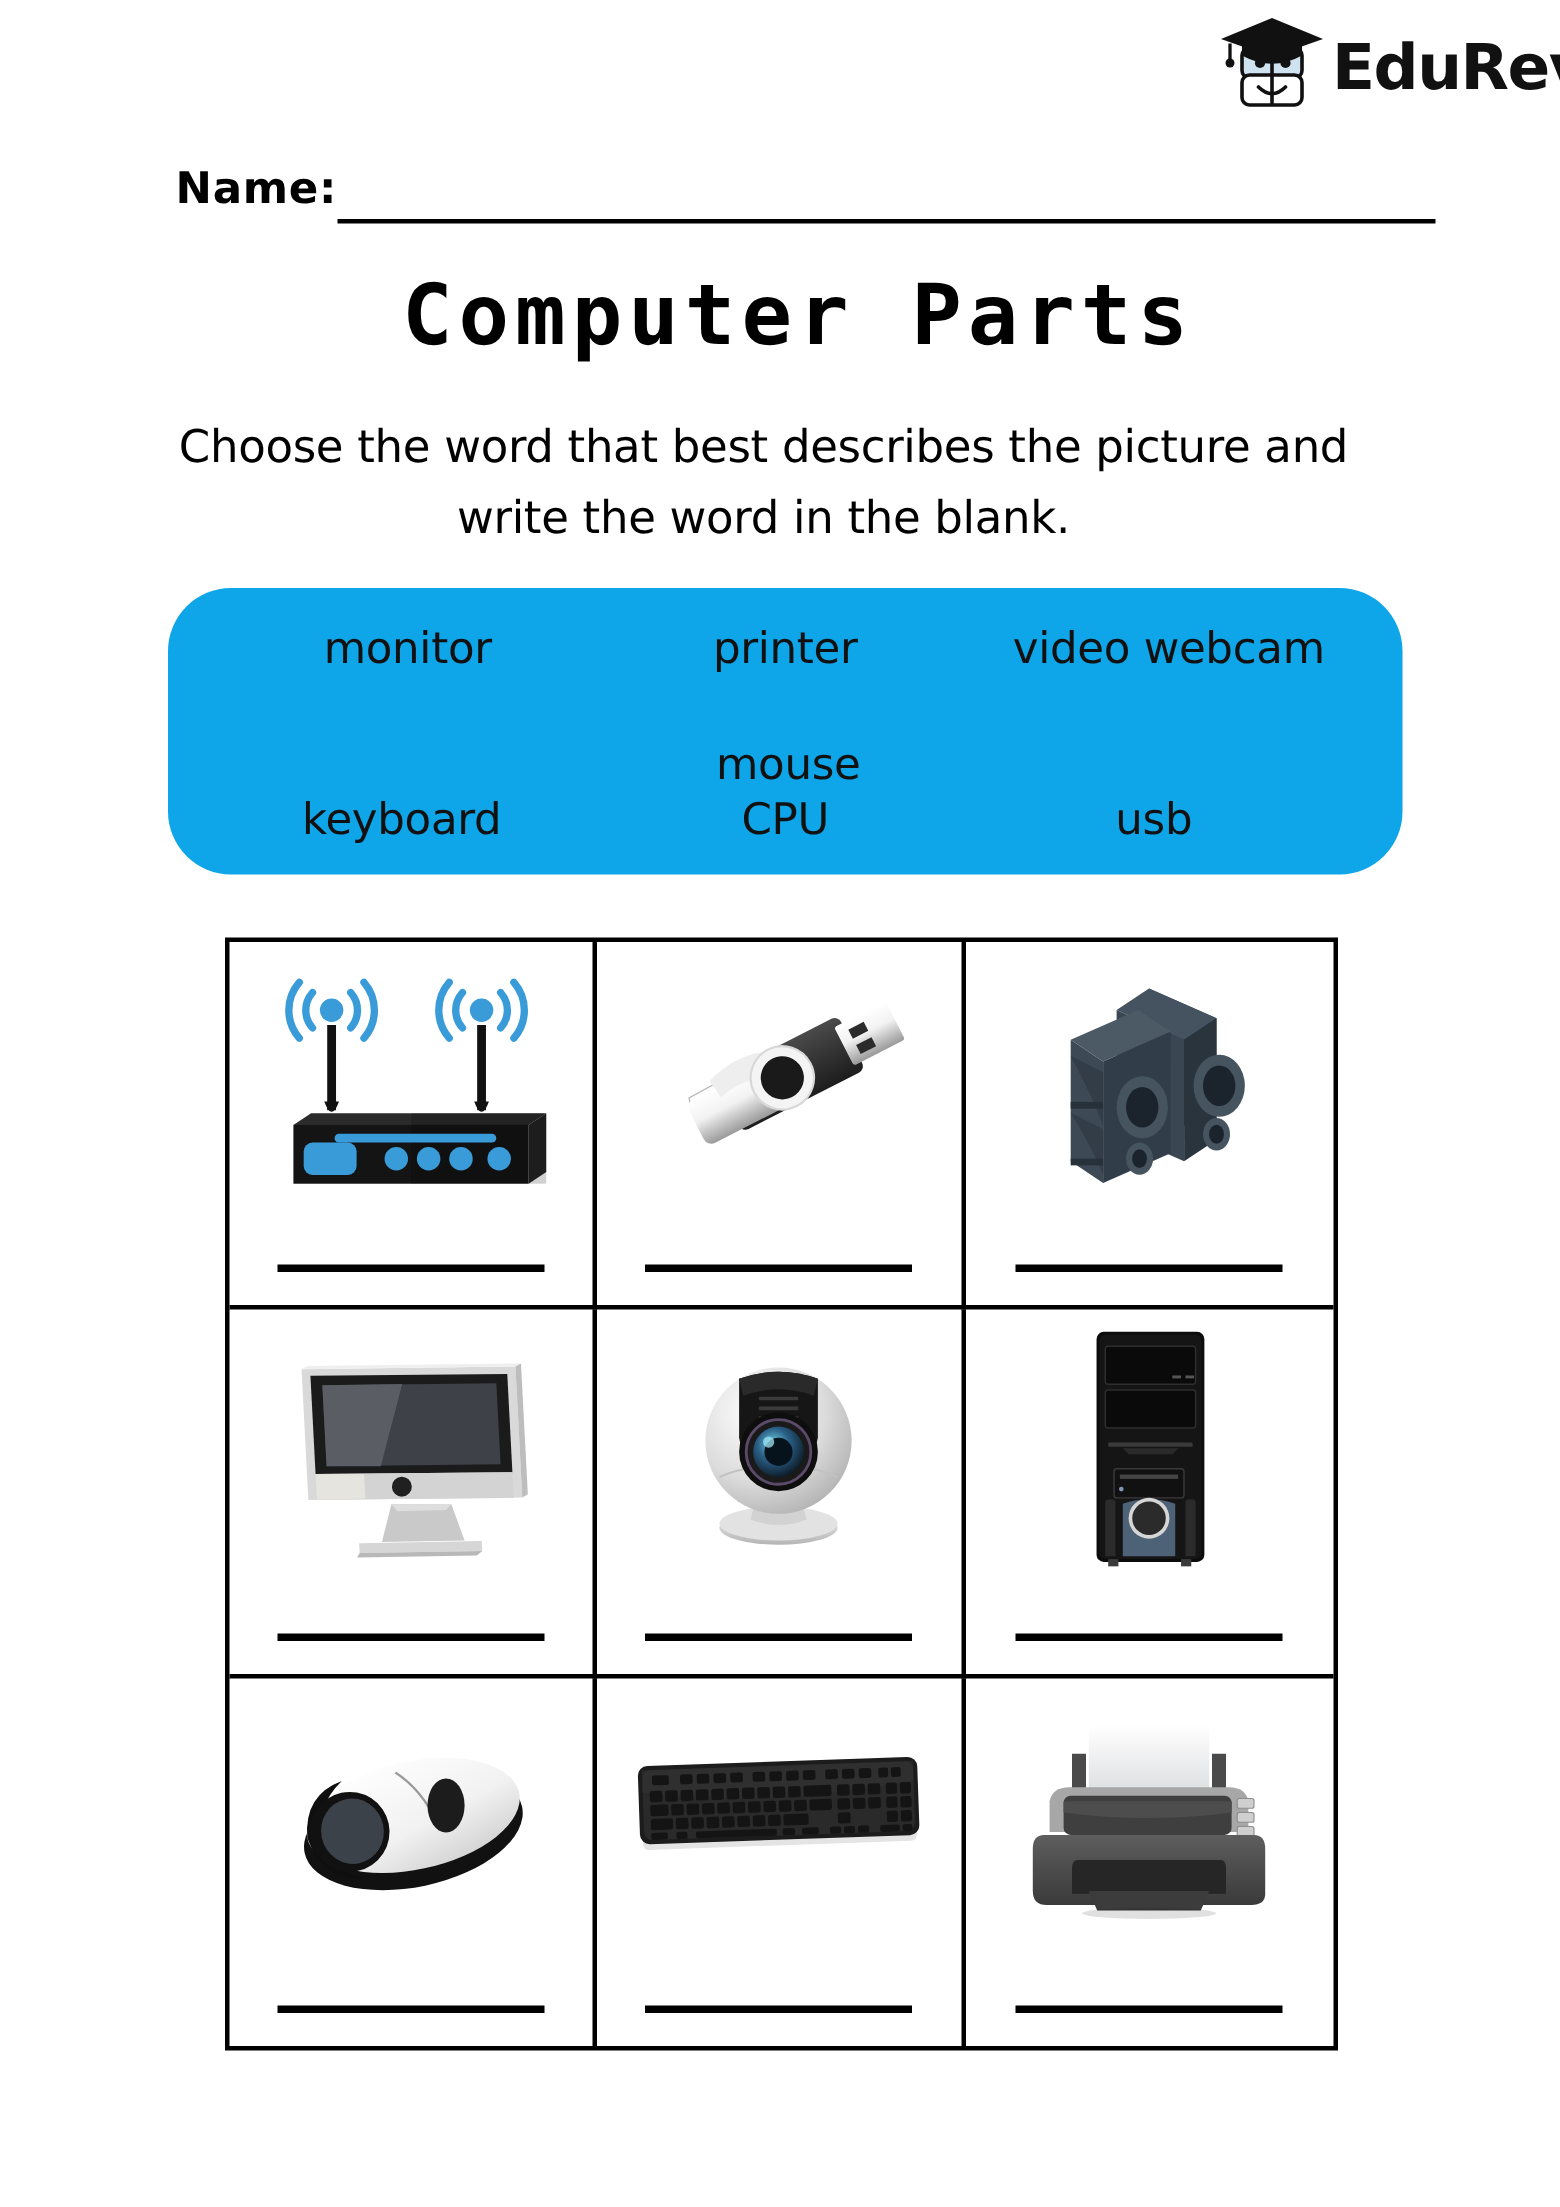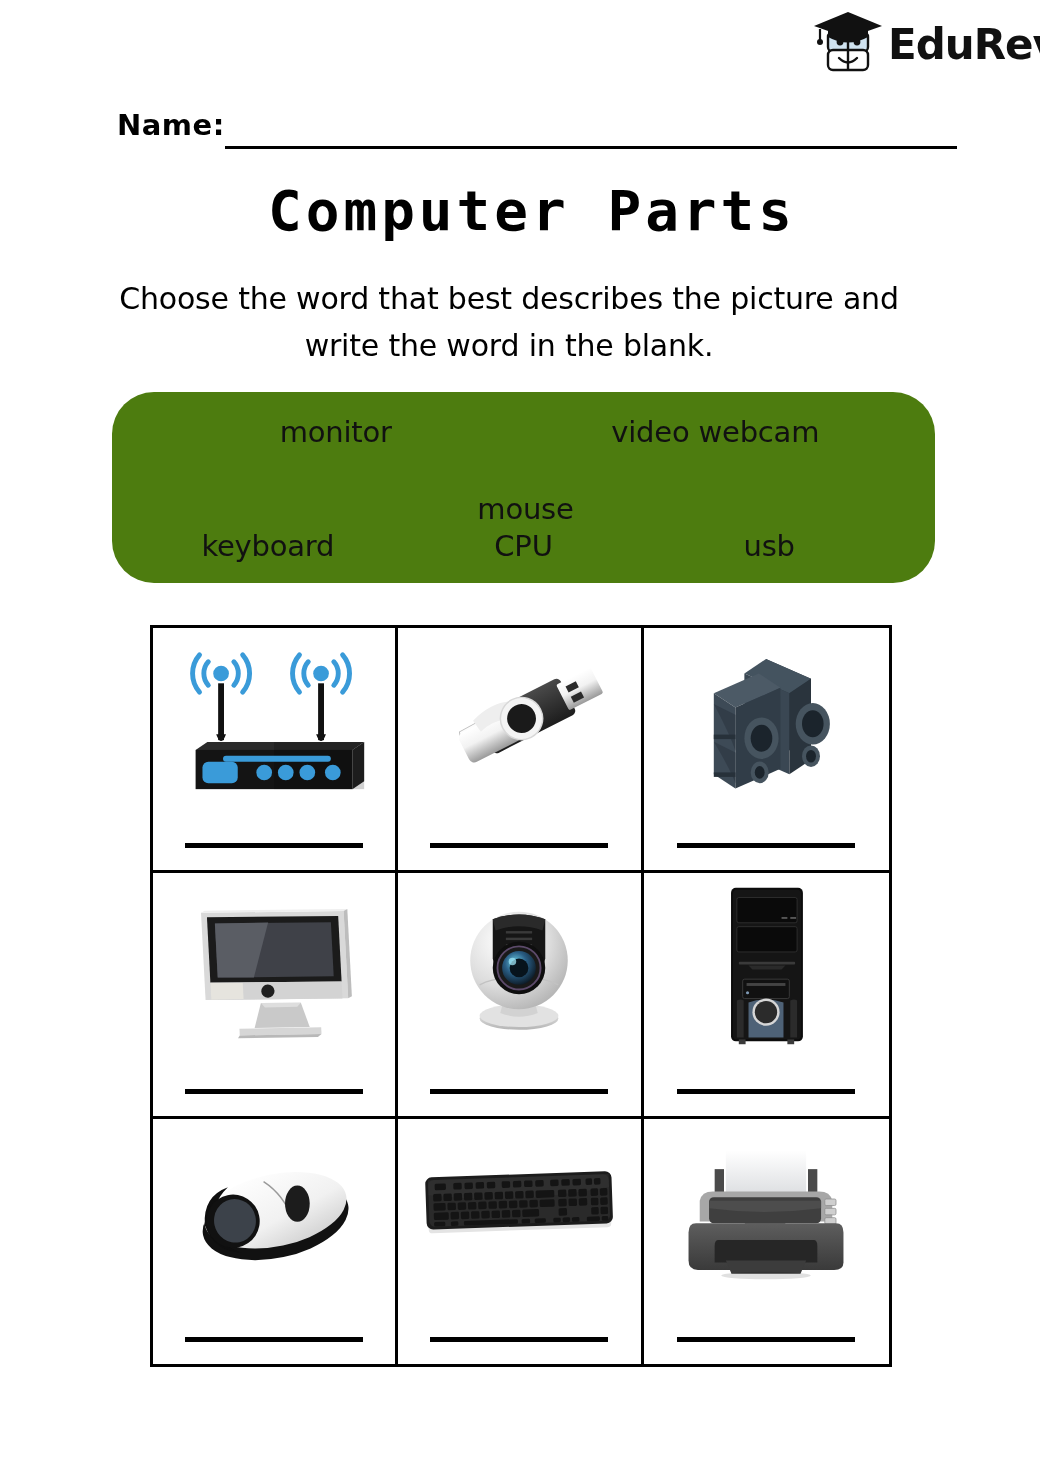--- a/index.html
+++ b/index.html
@@ -95,21 +95,21 @@
     letter-spacing: -0.2px;
   }
 
   
   .word-bank {
     position: absolute;
     left: 112px;
     top: 392px;
     width: 823px;
     height: 191px;
-    background: #4d7c0f;
+    background: #0ea5e9;
     border-radius: 42px;
     box-sizing: border-box;
     padding: 22px 28px 18px 28px;
     display: flex;
     flex-direction: column;
     justify-content: space-around;
   }
   .wb-row {
     display: flex;
     width: 100%;
@@ -203,20 +203,21 @@
   <span class="name-line"></span>
 </div>
 
 <div class="page-title">Computer Parts</div>
 
 <div class="instructions">Choose the word that best describes the picture and write the word in the blank.</div>
 
 <div class="word-bank">
   <div class="wb-row">
     <div class="wb-cell">monitor</div>
+    <div class="wb-cell">printer</div>
     <div class="wb-cell">video webcam</div>
   </div>
   <div class="wb-row">
     <div class="wb-cell">mouse</div>
   </div>
   <div class="wb-row">
     <div class="wb-cell">keyboard</div>
     <div class="wb-cell">CPU</div>
     <div class="wb-cell">usb</div>
   </div>

